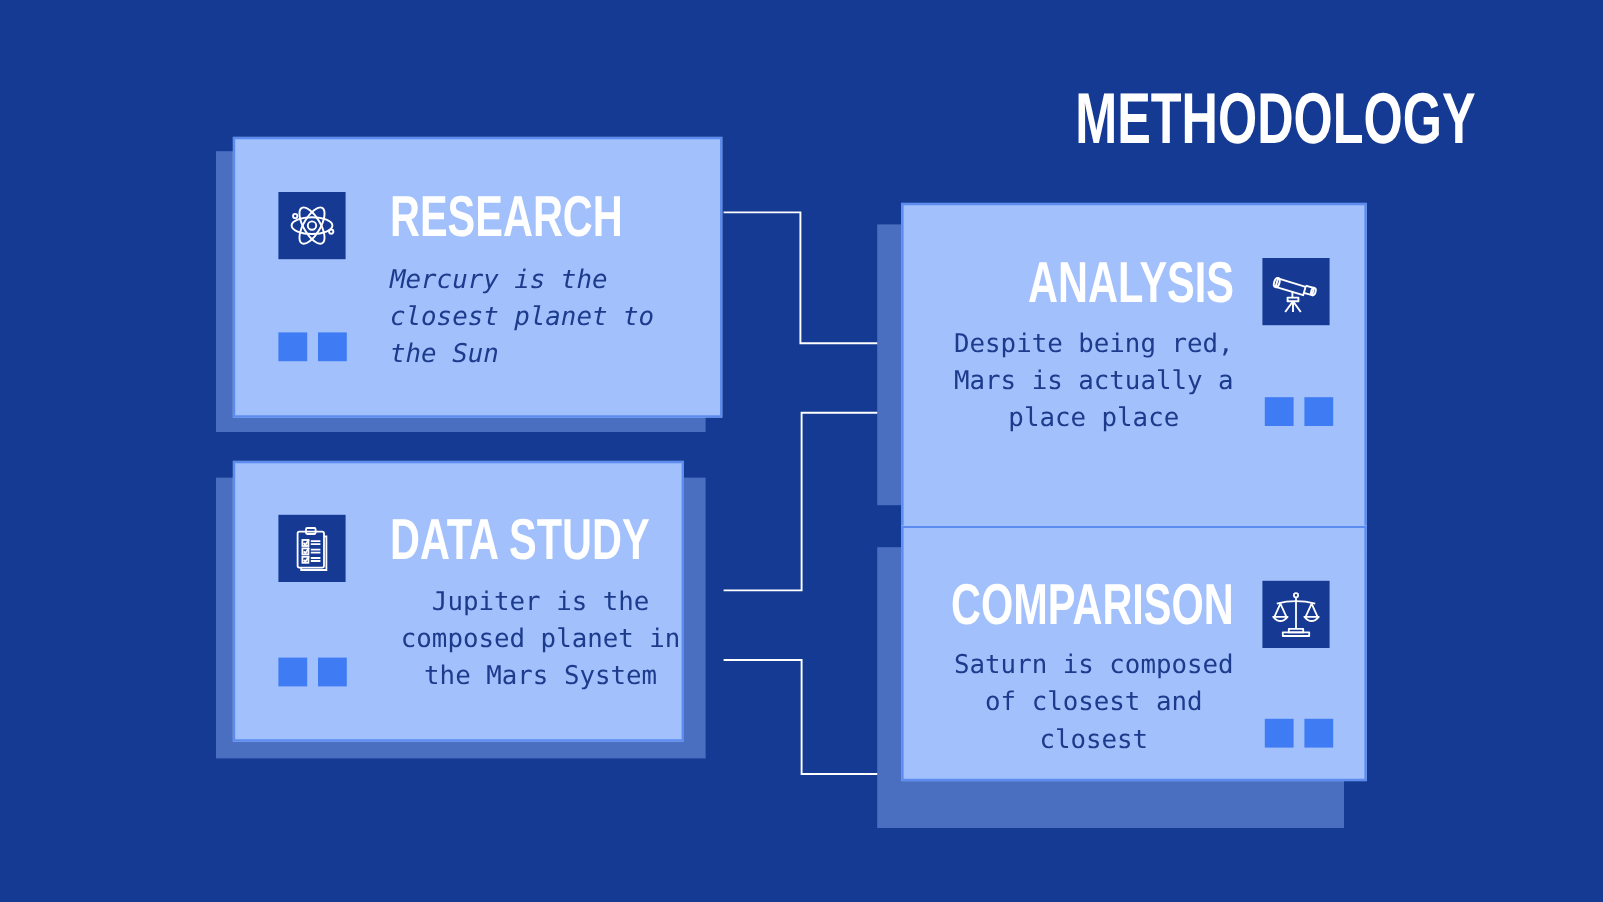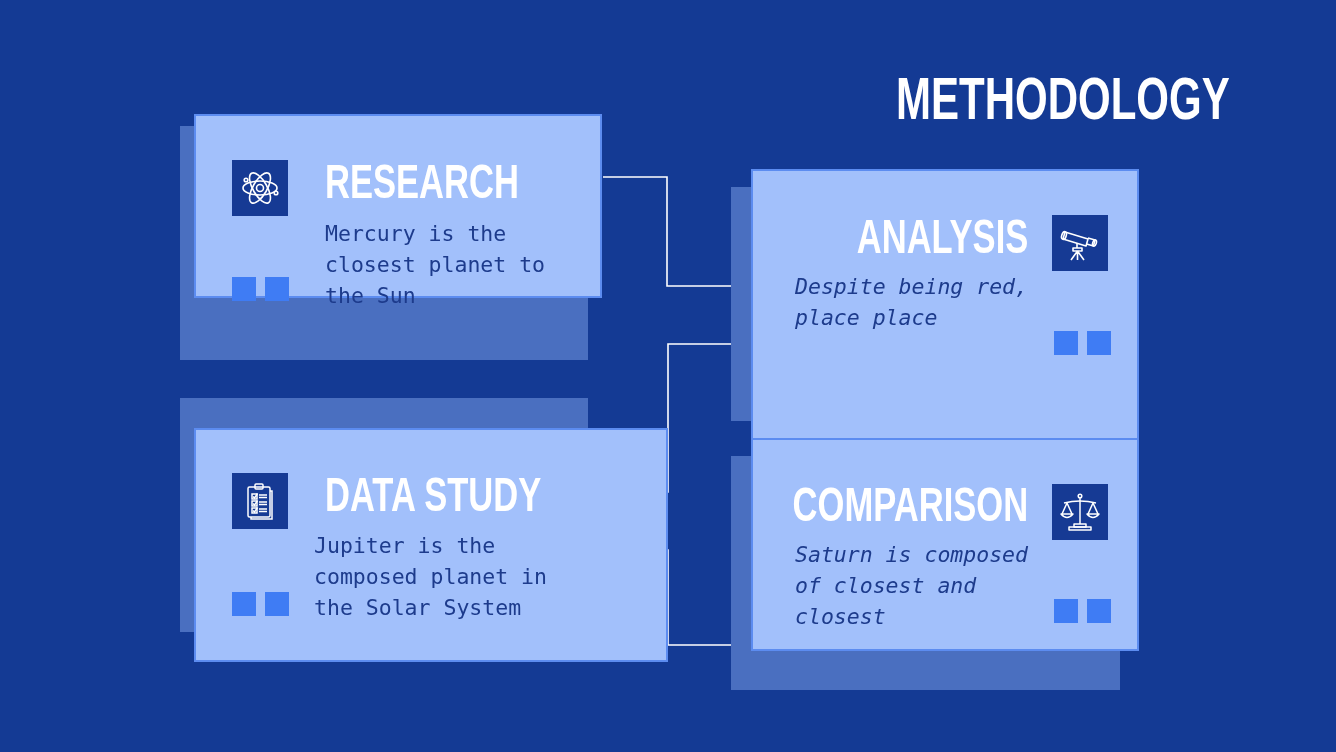--- a/index.html
+++ b/index.html
@@ -34,77 +34,77 @@
       font-size: 48px; line-height: 50px; white-space: nowrap;
       transform: scaleX(0.72);
     }
     .heading.left { transform-origin: left top; }
     .heading.right { transform-origin: right top; text-align: right; }
     .body-text {
       position: absolute; color: #1d3b8c;
       font-family: "DejaVu Sans Mono", monospace;
       font-size: 21.5px; line-height: 31px; white-space: pre;
     }
-    .body-text.right { text-align: left; font-style: italic; }
+    .body-text.right { text-align: center; }
     .connector { position: absolute; left: 0; top: 0; width: 1336px; height: 752px; pointer-events: none; }
   </style>
 </head>
 <body>
 
 <div class="title">METHODOLOGY</div>
 
 <svg class="connector" viewBox="0 0 1336 752">
   <polyline points="603,177 667,177 667,286 751,286" fill="none" stroke="#ffffff" stroke-width="1.6"></polyline>
   <polyline points="603,492 668,492 668,344 751,344" fill="none" stroke="#ffffff" stroke-width="1.6"></polyline>
   <polyline points="603,550 668,550 668,645 751,645" fill="none" stroke="#ffffff" stroke-width="1.6"></polyline>
 </svg>
 
 <div class="shadow" style="left:180px; top:126px; width:408px; height:234px;"></div>
-<div class="card" style="left:194px; top:114px; width:408px; height:184px;">
+<div class="card" style="left:194px; top:114px; width:408px; height:234px;">
   <div class="icon-box" style="left:38px; top:46px;">
     <svg viewBox="0 0 44 44" fill="none" stroke="#ffffff" stroke-width="1.6">
       <ellipse cx="22" cy="22" rx="17" ry="7"></ellipse>
       <ellipse cx="22" cy="22" rx="17" ry="7" transform="rotate(60 22 22)"></ellipse>
       <ellipse cx="22" cy="22" rx="17" ry="7" transform="rotate(-60 22 22)"></ellipse>
       <circle cx="22" cy="22" r="3.5"></circle>
       <circle cx="38" cy="27" r="1.8"></circle>
       <circle cx="8" cy="14" r="1.8"></circle>
     </svg>
   </div>
   <div class="squares" style="left:38px; top:163px;">
     <div class="sq"></div>
     <div class="sq"></div>
   </div>
   <div class="heading left" style="left:131px; top:43px;">RESEARCH</div>
-  <div class="body-text" style="left:131px; top:104px;"><div>Mercury is the</div><div>closest planet to</div><div>the Sun</div></div>
+  <div class="body-text" style="left:131px; top:104px;font-style:italic;"><div>Mercury is the</div><div>closest planet to</div><div>the Sun</div></div>
 </div>
 
 <div class="shadow" style="left:731px; top:187px; width:389px; height:234px;"></div>
 <div class="card" style="left:751px; top:169px; width:388px; height:293px;">
   <div class="icon-box" style="left:301px; top:46px;">
     <svg viewBox="0 0 44 44" fill="none" stroke="#ffffff" stroke-width="1.6" stroke-linejoin="round">
       <path d="M7 11 L30 18 L28 25 L5 18 Z"></path>
       <ellipse cx="6" cy="14.5" rx="2.2" ry="4" transform="rotate(17 6 14.5)"></ellipse>
       <path d="M30 17 L37 19 L35.5 25 L28.5 23"></path>
       <ellipse cx="36.5" cy="22" rx="1.8" ry="3.2" transform="rotate(17 36.5 22)"></ellipse>
       <path d="M19 22 L19 27"></path>
       <rect x="15" y="27" width="9" height="3"></rect>
       <path d="M19.5 30 L13 39 M19.5 30 L19.5 39 M19.5 30 L26 39"></path>
     </svg>
   </div>
   <div class="squares" style="left:303px; top:162px;">
     <div class="sq"></div>
     <div class="sq"></div>
   </div>
   <div class="heading right" style="right:111px; top:43px;">ANALYSIS</div>
-  <div class="body-text right" style="right:111px; top:102px;"><div>Despite being red,</div><div>place place</div></div>
+  <div class="body-text right" style="right:111px; top:102px;"><div>Despite being red,</div><div>Mars is actually a</div><div>place place</div></div>
 </div>
 
 <div class="shadow" style="left:180px; top:398px; width:408px; height:234px;"></div>
-<div class="card" style="left:194px; top:384px; width:474px; height:234px;margin-top:44px;">
+<div class="card" style="left:194px; top:384px; width:376px; height:234px;">
   <div class="icon-box" style="left:38px; top:45px;">
     <svg viewBox="0 0 44 44" fill="none" stroke="#ffffff" stroke-width="1.5">
       <rect x="10" y="8" width="22" height="30" rx="1.5"></rect>
       <path d="M32 12 L34 12 L34 40 L13 40 L13 38"></path>
       <rect x="17" y="5" width="8" height="5" rx="1"></rect>
       <rect x="14" y="15" width="5" height="5"></rect>
       <path d="M15 17.5 L16.5 19 L19.5 14.5"></path>
       <path d="M21 16 L29 16 M21 18.5 L29 18.5"></path>
       <rect x="14" y="22" width="5" height="5"></rect>
       <path d="M15 24.5 L16.5 26 L19.5 21.5"></path>
@@ -112,21 +112,21 @@
       <rect x="14" y="29" width="5" height="5"></rect>
       <path d="M15 31.5 L16.5 33 L19.5 28.5"></path>
       <path d="M21 30 L29 30 M21 32.5 L29 32.5"></path>
     </svg>
   </div>
   <div class="squares" style="left:38px; top:164px;">
     <div class="sq"></div>
     <div class="sq"></div>
   </div>
   <div class="heading left" style="left:131px; top:42px;">DATA STUDY</div>
-  <div class="body-text" style="left:120px; top:102px;"><div>Jupiter is the</div><div>composed planet in</div><div>the Solar System</div></div>
+  <div class="body-text" style="left:140px; top:102px;text-align:center;"><div>Jupiter is the</div><div>composed planet in</div><div>the Mars System</div></div>
 </div>
 
 <div class="shadow" style="left:731px; top:456px; width:389px; height:234px;"></div>
 <div class="card" style="left:751px; top:438px; width:388px; height:213px;">
   <div class="icon-box" style="left:301px; top:46px;">
     <svg viewBox="0 0 44 44" fill="none" stroke="#ffffff" stroke-width="1.5" stroke-linejoin="round">
       <circle cx="22" cy="6" r="1.8"></circle>
       <path d="M22 8 L22 34"></path>
       <path d="M6 13 Q22 9 38 13"></path>
       <path d="M9 13 L4 24 M9 13 L14 24"></path>

